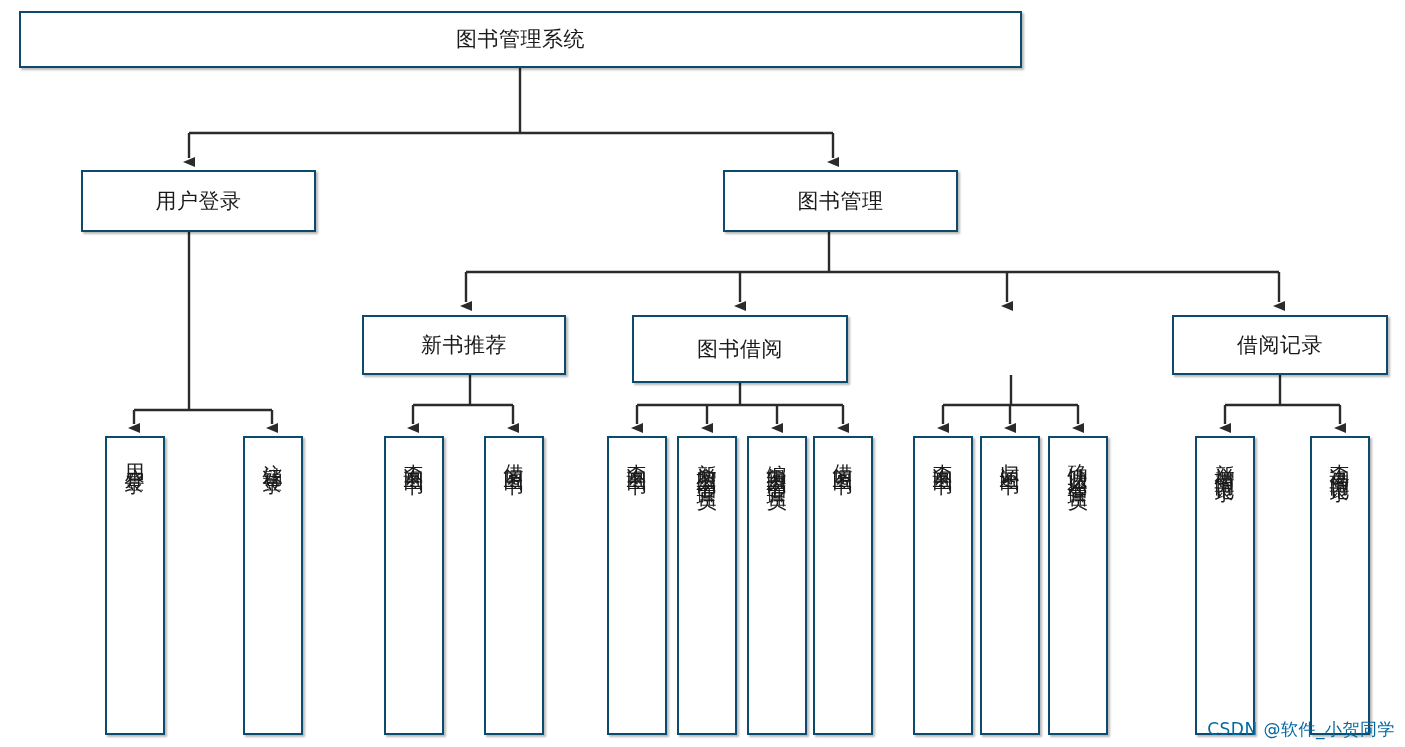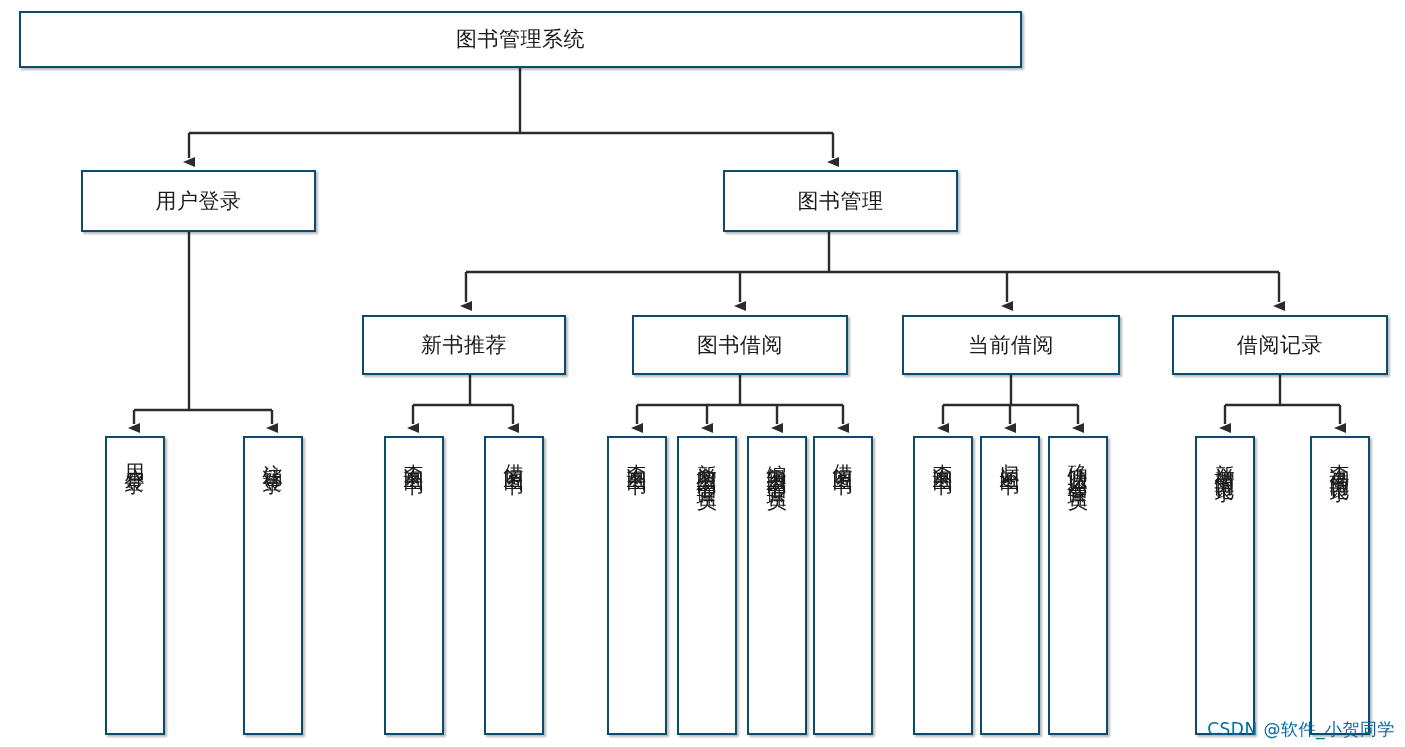--- a/index.html
+++ b/index.html
@@ -130,27 +130,24 @@
   </div>
 
   <div class="node" style="left:711px; top:170px; width:235px; height:62px;margin-left:12px;">
     <span class="node-label">图书管理</span>
   </div>
 
   <div class="node" style="left:362px; top:315px; width:204px; height:60px;">
     <span class="node-label">新书推荐</span>
   </div>
 
-  <div class="node" style="left:632px; top:315px; width:216px; height:60px;">
+  <div class="node" style="left:632px; top:315px; width:216px; height:68px;">
     <span class="node-label">图书借阅</span>
   </div>
 
-  <div class="node" style="left:902px; top:315px; width:218px; height:60px;">
-    <span class="node-label">当前借阅</span>
-  </div>
 
   <div class="node" style="left:1172px; top:315px; width:216px; height:60px;">
     <span class="node-label">借阅记录</span>
   </div>
 
   <div class="node leaf" style="left:105px; top:436px; width:60px; height:299px;">
     <span class="node-label">用户登录</span>
   </div>
 
   <div class="node leaf" style="left:243px; top:436px; width:60px; height:299px;">

